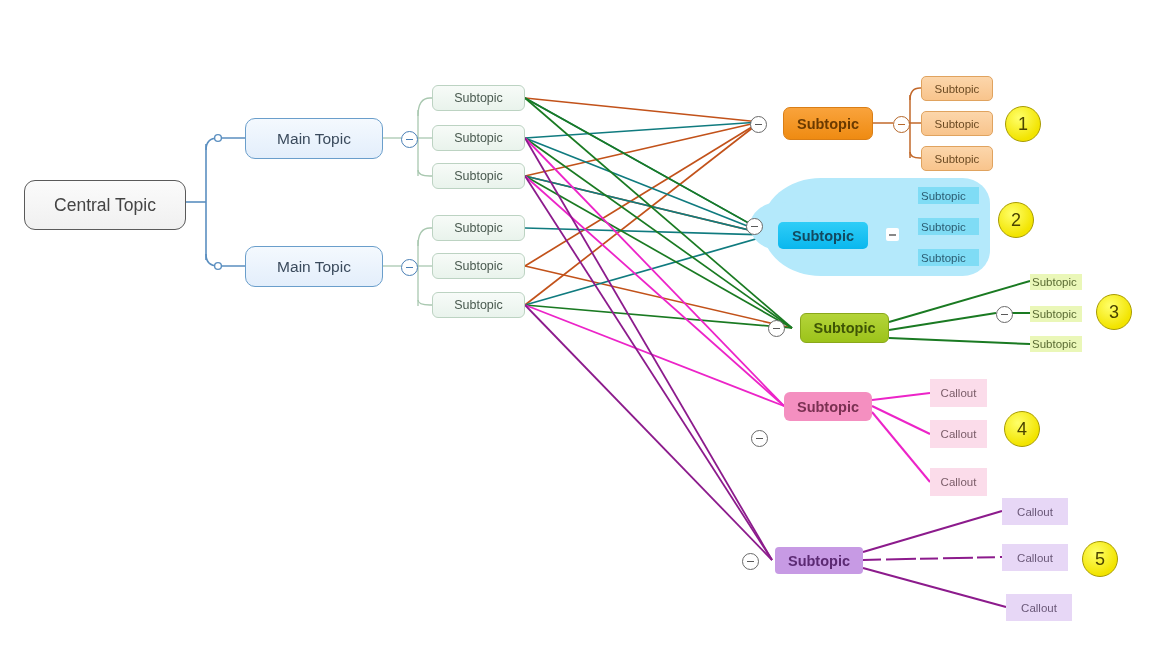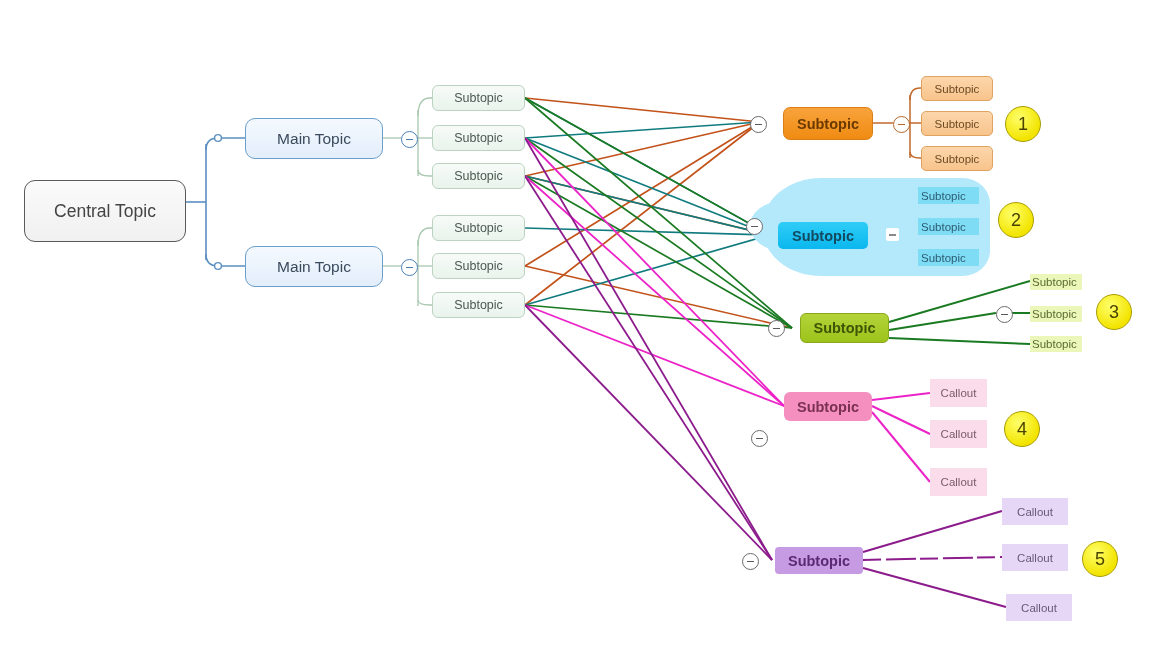--- a/index.html
+++ b/index.html
@@ -11,21 +11,21 @@
     overflow:hidden;
     position:relative;
   }
   #canvas{position:absolute;left:0;top:0;width:1164px;height:655px;}
   #edges{position:absolute;left:0;top:0;width:1164px;height:655px;pointer-events:none;}
 
   .node{position:absolute;box-sizing:border-box;display:flex;align-items:center;justify-content:center;white-space:nowrap;}
 
   
   .central{
-    left:24px;top:180px;width:162px;height:62px;
+    left:24px;top:180px;width:162px;height:50px;
     border:1.6px solid #5a5a5a;border-radius:11px;
     background:linear-gradient(#fbfbfb,#f0f0f0);
     font-size:17.5px;color:#444;
   }
   
   .main{
     width:138px;height:41px;
     border:1.3px solid #6a9ecb;border-radius:10px;
     background:linear-gradient(#f4f9fe,#e3eefb);
     font-size:15.5px;color:#3a4a5c;

